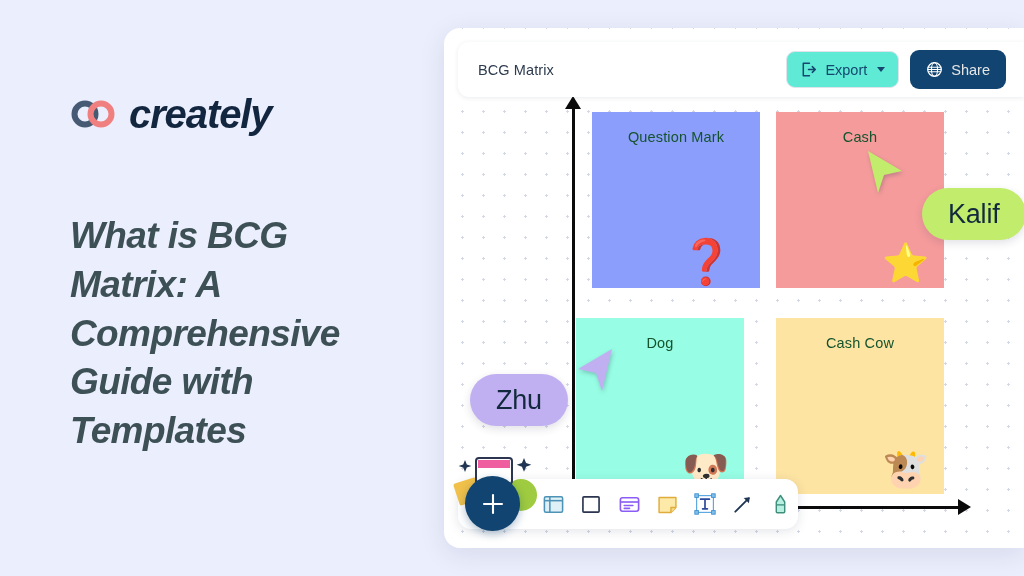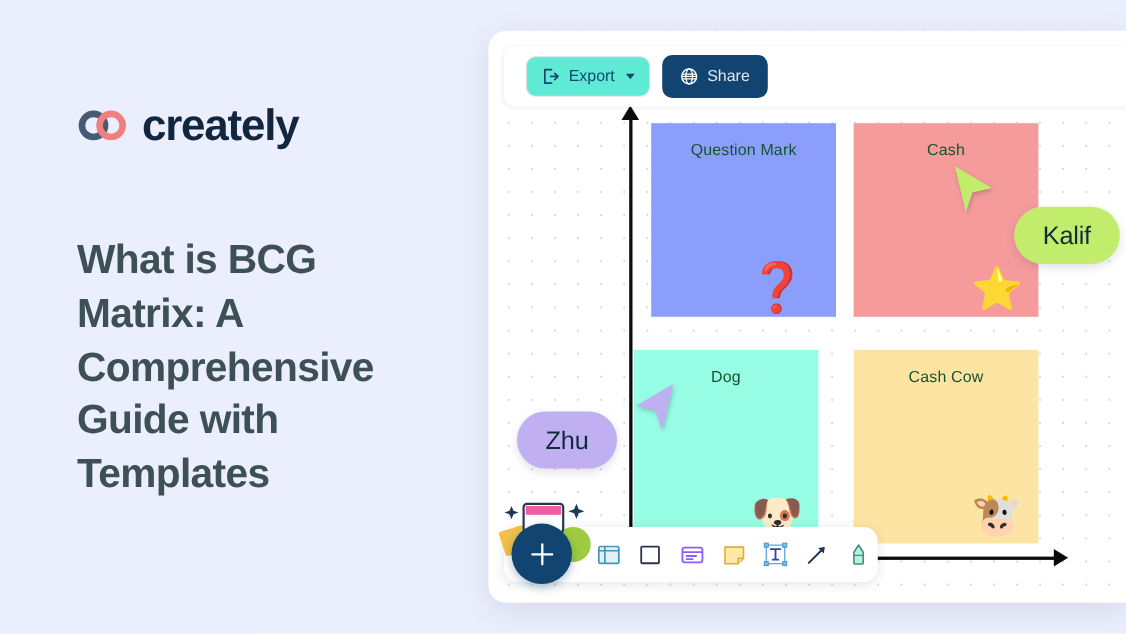--- a/index.html
+++ b/index.html
@@ -16,20 +16,21 @@
     position: relative;
   }
 
   
   .left-panel {
     position: absolute;
     left: 0; top: 0;
     width: 444px;
     height: 464px;
     padding: 92px 0 0 70px;
+    font-style: italic;
   }
 
   .brand {
     display: flex;
     align-items: center;
     gap: 13px;
     height: 44px;
   }
 
   .brand-mark { flex: 0 0 auto; display: block; }
@@ -202,21 +203,21 @@
   .collab { position: absolute; z-index: 8; }
 
   .collab-pill {
     position: absolute;
     display: flex;
     align-items: center;
     justify-content: center;
     height: 52px;
     padding: 0 26px;
     border-radius: 26px;
-    font-size: 23px;
+    font-size: 27px;
     color: #132a3e;
     letter-spacing: -0.2px;
     box-shadow: 0 3px 9px rgba(40, 40, 80, 0.14);
     white-space: nowrap;
   }
 
   .collab-arrow { position: absolute; filter: drop-shadow(1px 2px 2px rgba(40,40,70,0.26)); }
 
   #collab-kalif .collab-pill { left: 58px; top: 40px; background: #c1ec6c; }
   #collab-kalif .collab-arrow { left: 0; top: 0; }
@@ -335,20 +336,21 @@
   <div class="collab" id="collab-zhu" style="left:26px; top:318px;">
     <svg class="collab-arrow" width="42" height="48" viewBox="0 0 42 48">
       <path d="M38 3 L4 23 L22 27 L28 45 Z" fill="#c0b0f2"></path>
     </svg>
     <div class="collab-pill">
       <span>Zhu</span>
     </div>
   </div>
 
   <div class="topbar">
+    <span class="doc-title">BCG Matrix</span>
 
     <button class="btn-export">
       <svg width="17" height="17" viewBox="0 0 18 18">
         <path d="M10 2.5H3.5v13H10" fill="none" stroke="#14466f" stroke-width="1.6" stroke-linecap="round" stroke-linejoin="round"></path>
         <path d="M9 9h7M13 6l3.2 3-3.2 3" fill="none" stroke="#14466f" stroke-width="1.6" stroke-linecap="round" stroke-linejoin="round"></path>
       </svg>
       <span>Export</span>
       <span class="caret-down"></span>
     </button>
 

